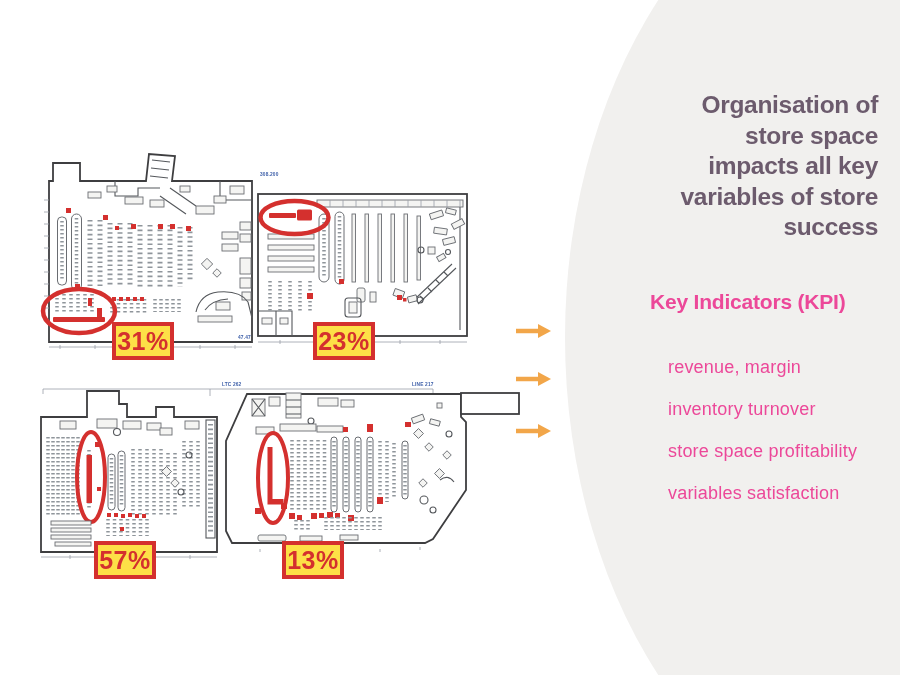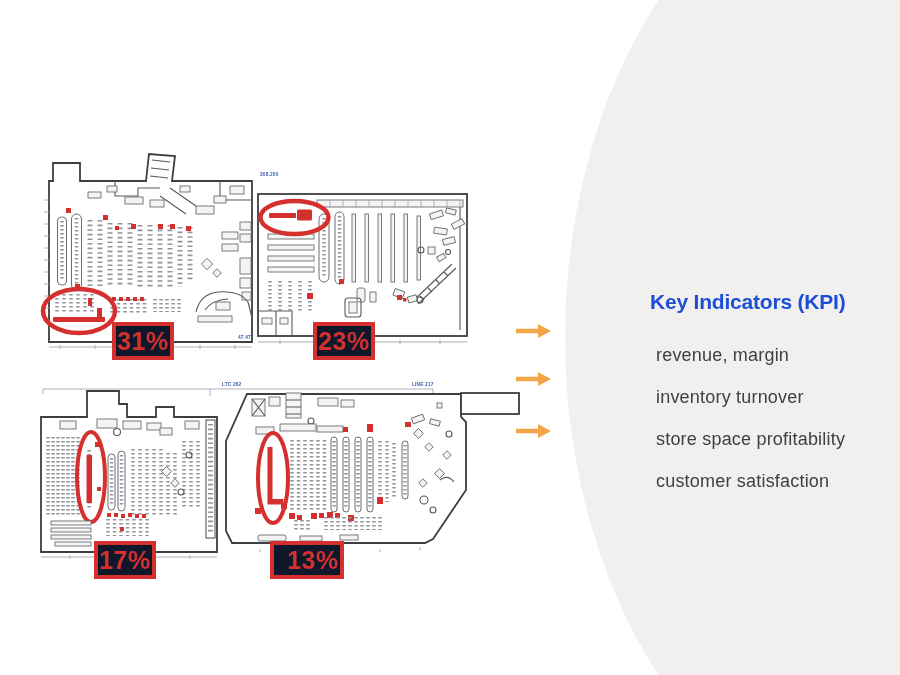--- a/index.html
+++ b/index.html
@@ -13,33 +13,33 @@
   .wall{stroke:#3E3E40;stroke-width:1.8;fill:#ffffff;}
   .wall2{stroke:#55585C;stroke-width:1.1;fill:none;}
   .furn{stroke:#6A6D72;stroke-width:0.9;fill:#F4F4F2;}
   .gondola{stroke:#6A6D72;stroke-width:1;fill:#ffffff;}
   .aisle{stroke:#8F959B;stroke-width:5;fill:none;stroke-dasharray:1.6 3;}
   .aisle-thin{stroke:#8F959B;stroke-width:3.5;fill:none;stroke-dasharray:1.4 2.6;}
   .dim{stroke:#9AA0A8;stroke-width:0.8;fill:none;}
   .red{fill:#D4302E;}
   .redline{stroke:#D4302E;fill:none;}
 
-  .plan-label{position:absolute;background:#0f172a;border:4px solid #D4302E;color:#D4302E;
+  .plan-label{position:absolute;background:#fde047;border:4px solid #D4302E;color:#D4302E;
       font-weight:bold;font-size:25px;width:54px;height:30px;display:flex;
       align-items:center;justify-content:center;letter-spacing:0.5px;}
   .blue-note{position:absolute;color:#3C5EA8;font-size:6px;font-weight:bold;
       letter-spacing:0.2px;transform:scale(0.8);transform-origin:left top;white-space:nowrap;}
   .arrow{position:absolute;left:514px;width:37px;height:16px;}
 
   .panel-title{position:absolute;left:618px;top:90px;width:260px;text-align:right;
       color:#6C5B6D;font-size:24.5px;line-height:30.5px;font-weight:bold;letter-spacing:-0.3px;}
-  .kpi-heading{position:absolute;left:650px;top:290px;width:232px;color:#1d4ed8;
+  .kpi-heading{position:absolute;left:650px;top:290px;width:232px;color:#ec4899;
       font-size:21px;font-weight:bold;letter-spacing:-0.2px;}
-  .kpi-list{position:absolute;left:656px;top:334px;margin:0;padding:0;list-style:none;
-      font-size:18px;color:#404040;letter-spacing:0.2px;}
+  .kpi-list{position:absolute;left:656px;top:334px;margin:12px;padding:0;list-style:none;
+      font-size:18px;color:#ec4899;letter-spacing:0.2px;}
   .kpi-list li{height:42px;display:flex;align-items:center;}
 </style>
 </head>
 <body>
 
 <div class="slide">
 
   <div class="blob"></div>
 
   <svg class="plans-svg" width="900" height="675" viewBox="0 0 900 675">
@@ -206,44 +206,51 @@
       <path class="aisle-thin" d="M296,520V532 M302,520V532 M308,520V532"></path>
       <rect class="furn" x="258" y="535" width="28" height="6" rx="2"></rect>
       <rect class="furn" x="300" y="536" width="22" height="5"></rect>
       <rect class="furn" x="340" y="535" width="18" height="5"></rect>
       <path class="dim" d="M260,549v3 M300,549v3 M340,549v3 M380,549v3 M420,547v3"></path>
     </g>
   </svg>
 
   <div class="plan-label" style="left:112px;top:322px;">31%</div>
   <div class="plan-label" style="left:313px;top:322px;">23%</div>
-  <div class="plan-label" style="left:94px;top:541px;">17%</div>
-  <div class="plan-label" style="left:270px;top:541px;padding-left:12px;">13%</div>
+  <div class="plan-label" style="left:94px;top:541px;">57%</div>
+  <div class="plan-label" style="left:282px;top:541px;">13%</div>
 
   <span class="blue-note" style="left:260px;top:172px;">308.200</span>
   <span class="blue-note" style="left:238px;top:335px;">47.47</span>
   <span class="blue-note" style="left:222px;top:382px;">LTC 262</span>
   <span class="blue-note" style="left:412px;top:382px;">LINE 217</span>
 
   <svg class="arrow" style="top:323px;" viewBox="0 0 37 16">
     <line x1="2" y1="8" x2="26" y2="8" stroke="#F2A649" stroke-width="4.5"></line>
     <polygon points="24,1 37,8 24,15" fill="#F2A649"></polygon>
   </svg>
   <svg class="arrow" style="top:371px;" viewBox="0 0 37 16">
     <line x1="2" y1="8" x2="26" y2="8" stroke="#F2A649" stroke-width="4.5"></line>
     <polygon points="24,1 37,8 24,15" fill="#F2A649"></polygon>
   </svg>
   <svg class="arrow" style="top:423px;" viewBox="0 0 37 16">
     <line x1="2" y1="8" x2="26" y2="8" stroke="#F2A649" stroke-width="4.5"></line>
     <polygon points="24,1 37,8 24,15" fill="#F2A649"></polygon>
   </svg>
 
+  <h1 class="panel-title" style="margin:0;">
+    <span>Organisation of</span><br>
+    <span>store space</span><br>
+    <span>impacts all key</span><br>
+    <span>variables of store</span><br>
+    <span>success</span>
+  </h1>
 
   <h2 class="kpi-heading" style="margin:0;">Key Indicators (KPI)</h2>
 
   <ul class="kpi-list">
     <li>revenue, margin</li>
     <li>inventory turnover</li>
     <li>store space profitability</li>
-    <li>customer satisfaction</li>
+    <li>variables satisfaction</li>
   </ul>
 
 </div>
 
 </body></html>

